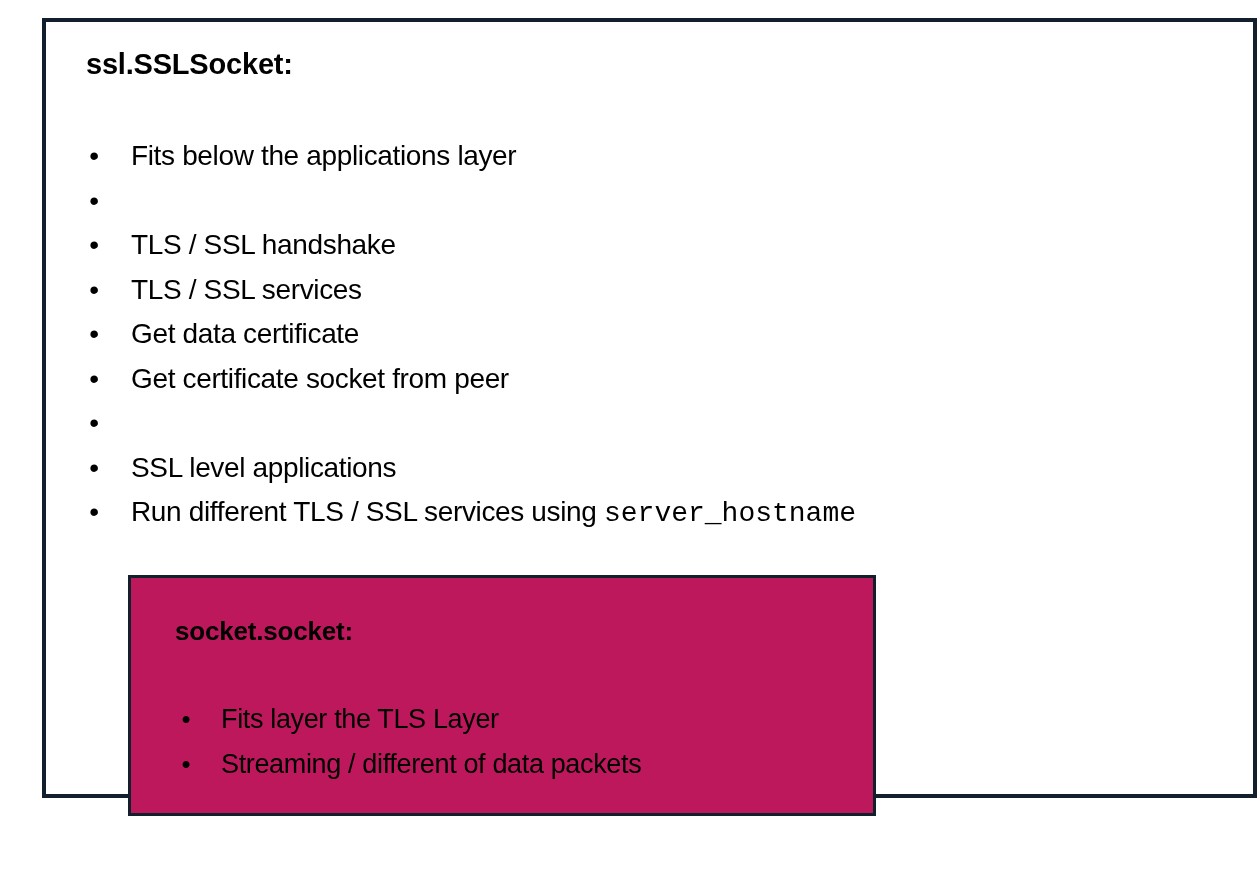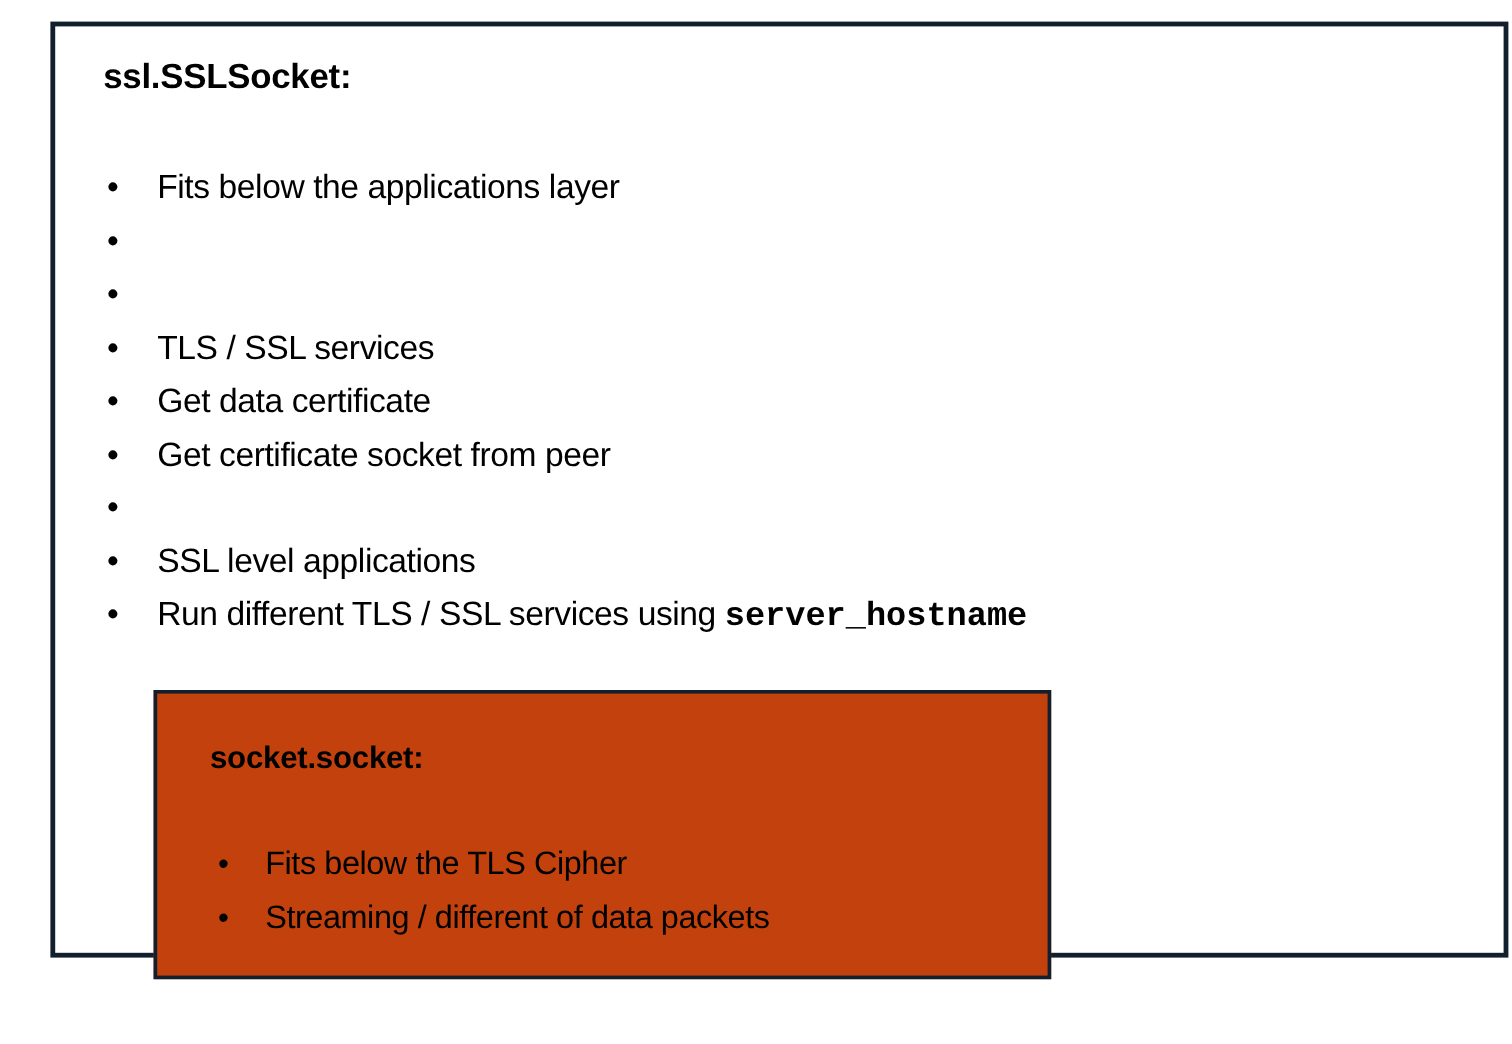--- a/index.html
+++ b/index.html
@@ -70,33 +70,33 @@
     line-height: 44.5px;
     font-size: 28px;
     text-align: center;
     color: #000000;
   }
 
   .mono {
     font-family: "Liberation Mono", "DejaVu Sans Mono", monospace;
     font-size: 28px;
     letter-spacing: 0px;
-    font-weight: bold;
+    font-weight: normal;
   }
 
   
   .inner-box {
     position: absolute;
     left: 82px;
     top: 553px;
     width: 748px;
     height: 241px;
     box-sizing: border-box;
     border: 3px solid #12202e;
-    background: #c2410c;
+    background: #be185d;
   }
 
   .inner-heading {
     position: absolute;
     left: 44px;
     top: 38px;
     font-size: 26px;
     font-weight: bold;
     letter-spacing: -0.2px;
     color: #000000;
@@ -145,20 +145,21 @@
   <ul class="outer-list">
     <li>
       <span class="bullet">•</span>
       <span>Fits below the applications layer</span>
     </li>
     <li>
       <span class="bullet">•</span>
     </li>
     <li>
       <span class="bullet">•</span>
+      <span>TLS / SSL handshake</span>
     </li>
     <li>
       <span class="bullet">•</span>
       <span>TLS / SSL services</span>
     </li>
     <li>
       <span class="bullet">•</span>
       <span>Get data certificate</span>
     </li>
     <li>
@@ -177,21 +178,21 @@
       <span>Run different TLS / SSL services using </span><span class="mono">server_hostname</span>
     </li>
   </ul>
 
   <div class="inner-box">
     <div class="inner-heading">socket.socket:</div>
 
     <ul class="inner-list">
       <li>
         <span class="bullet">•</span>
-        <span>Fits below the TLS Cipher</span>
+        <span>Fits layer the TLS Layer</span>
       </li>
       <li>
         <span class="bullet">•</span>
         <span>Streaming / different of data packets</span>
       </li>
     </ul>
   </div>
 
 </div>
 

